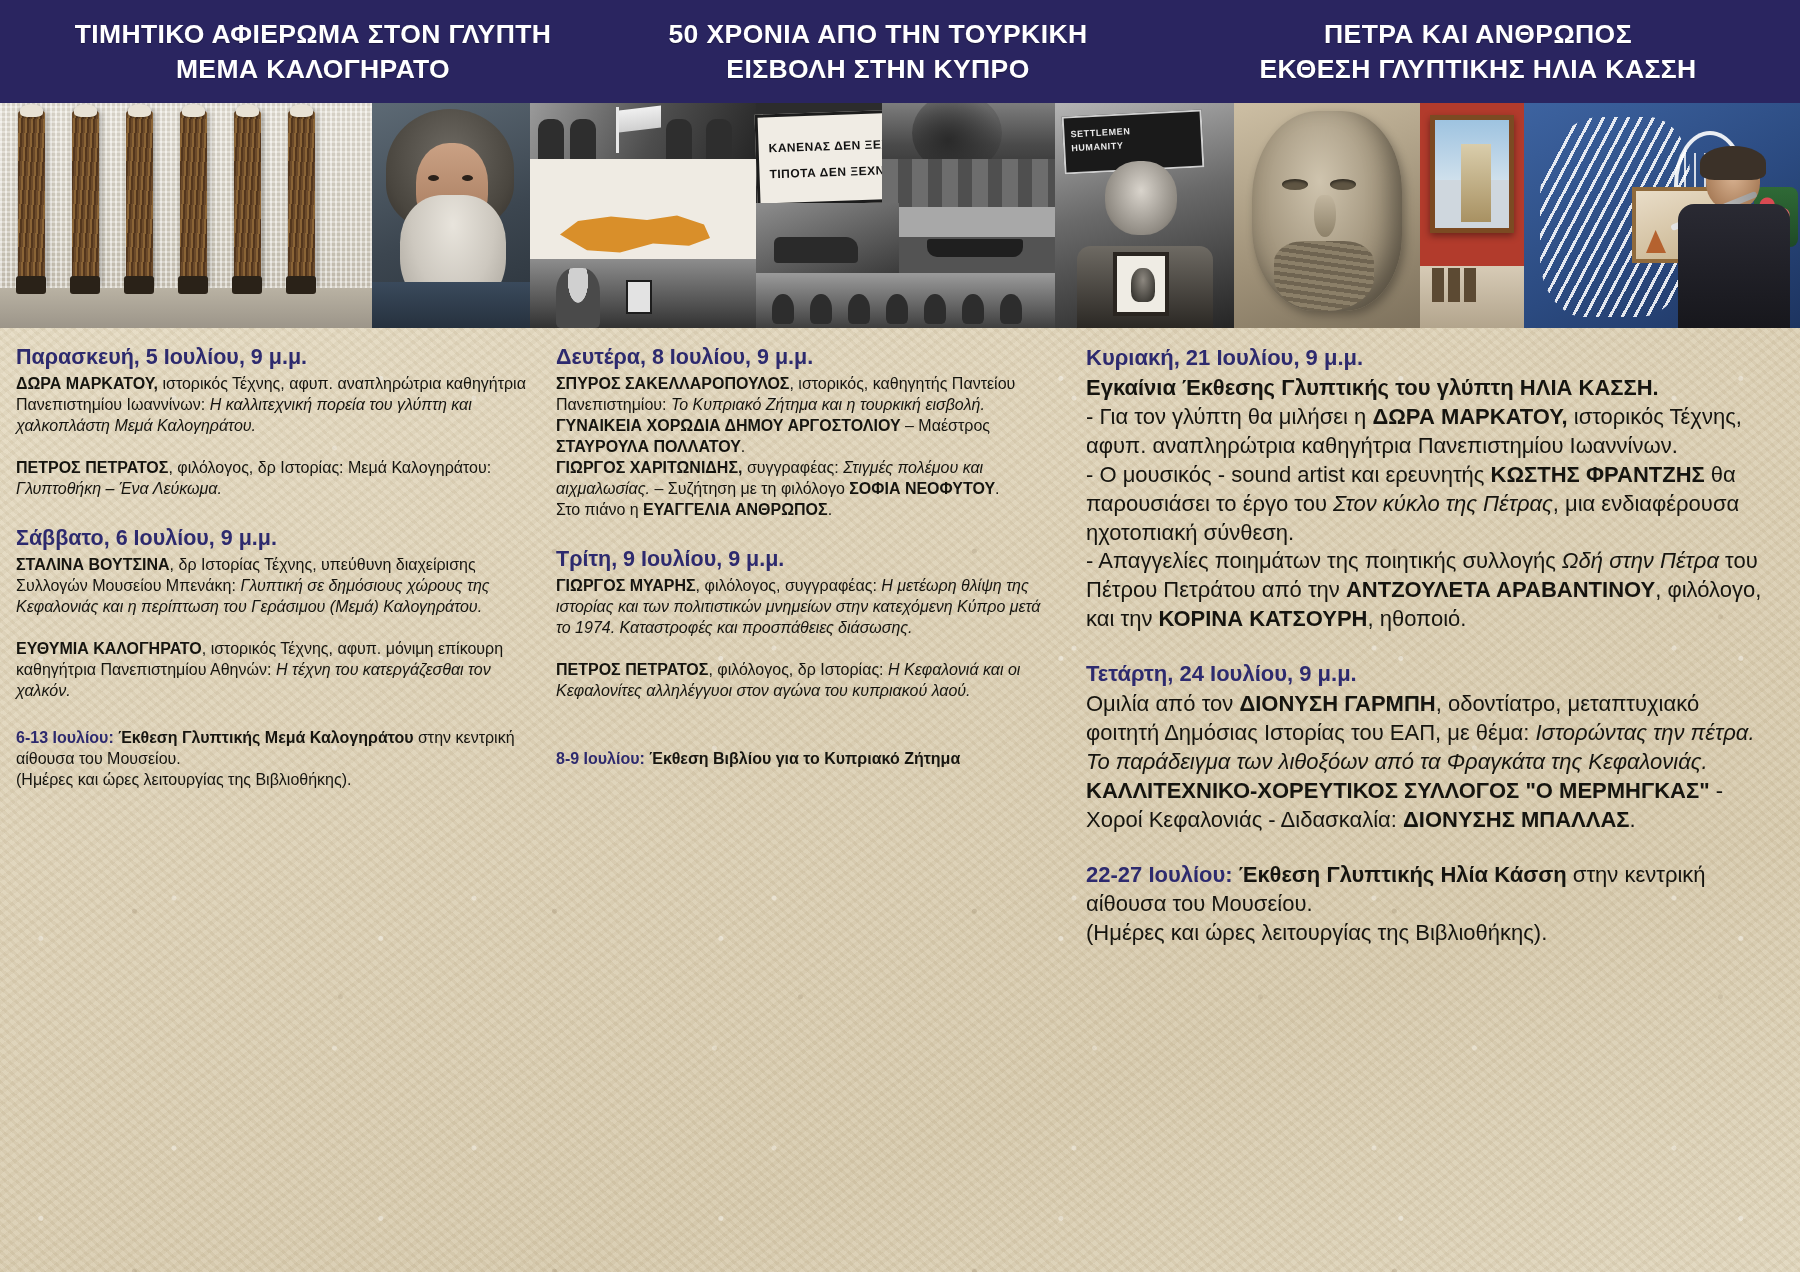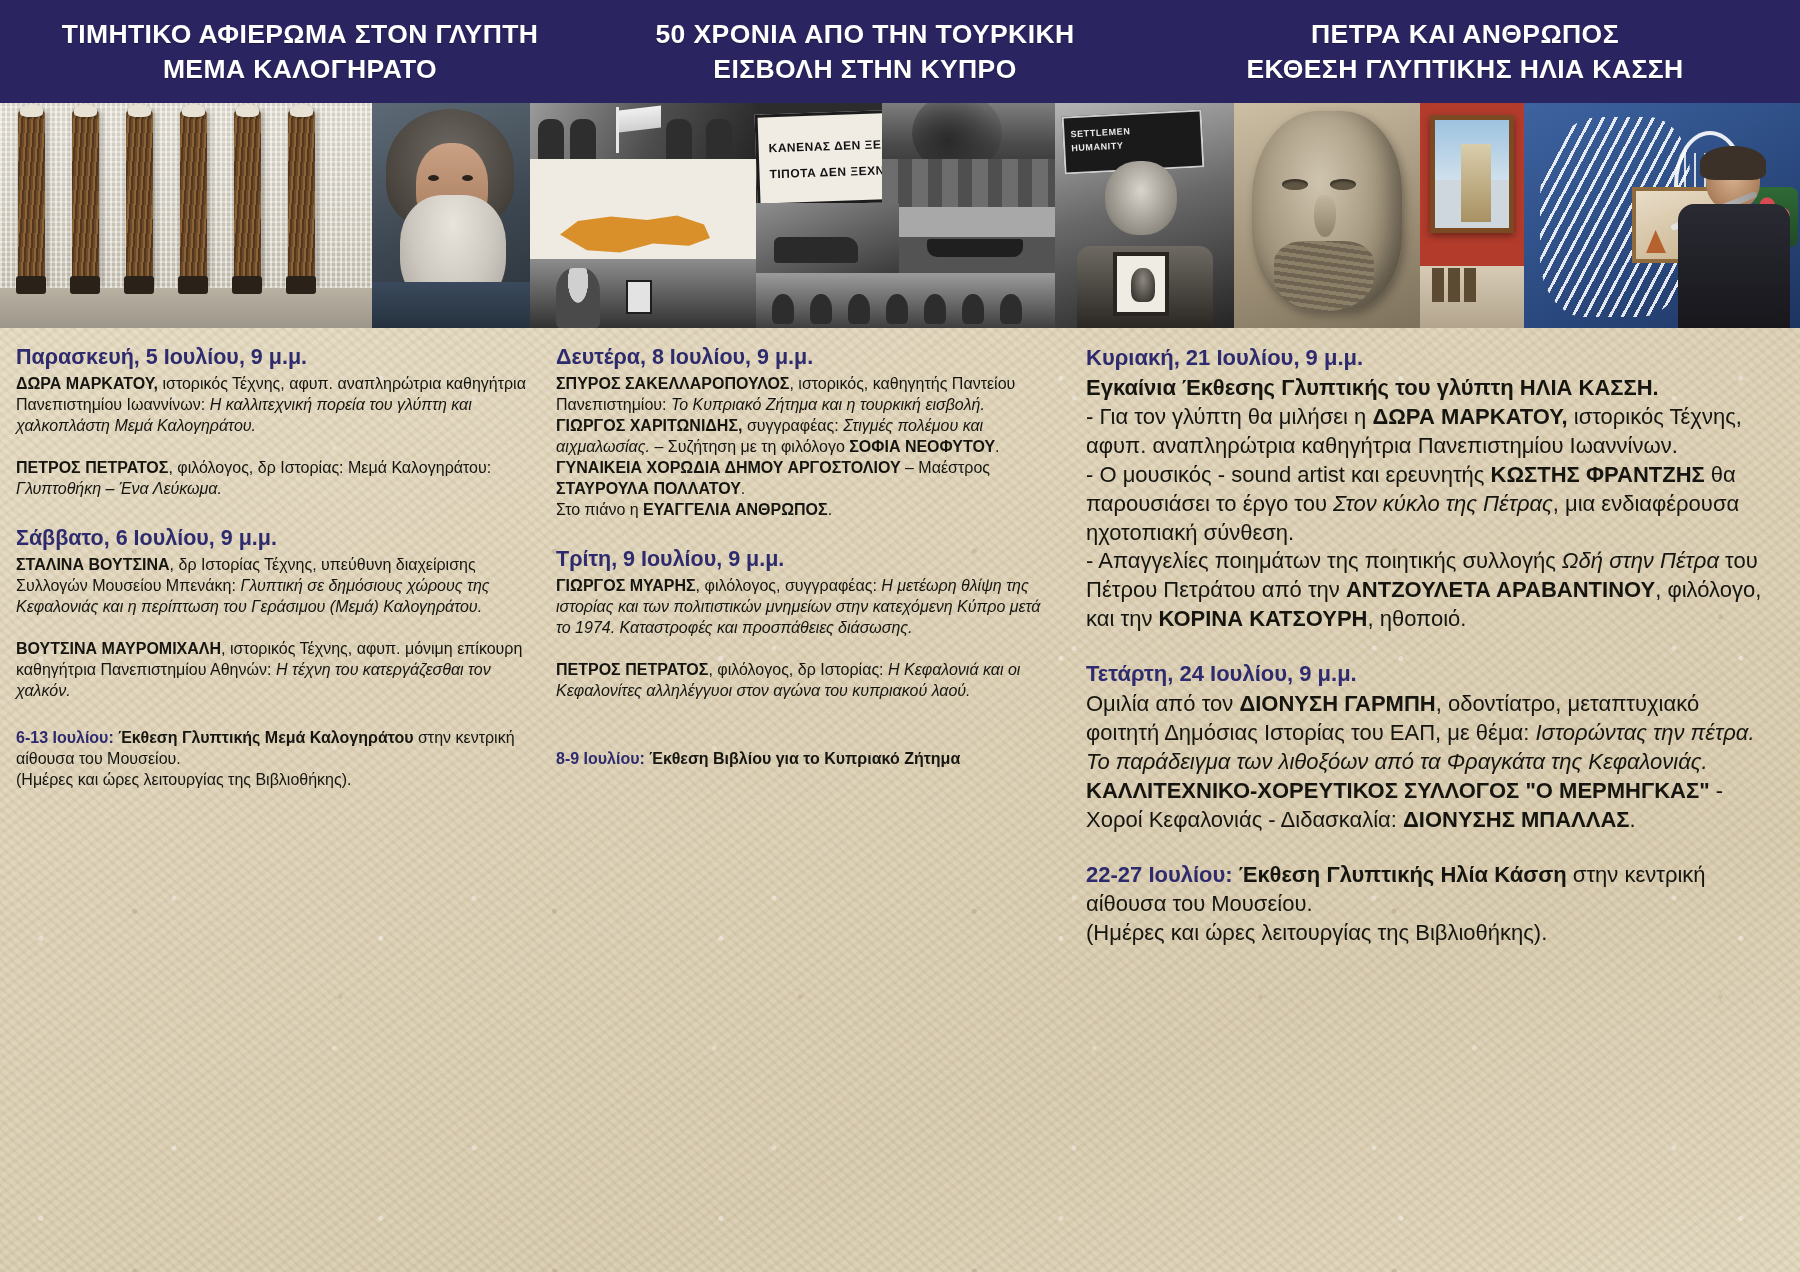--- a/index.html
+++ b/index.html
@@ -33,21 +33,21 @@
     text-align: center;
     color: #ffffff;
     font-weight: bold;
     font-size: 26.5px;
     line-height: 1.32;
     letter-spacing: 0.4px;
     padding: 0 6px;
     text-shadow: 0 1px 1px rgba(0,0,0,0.35);
   }
   .header-cell .ln { display: block; white-space: nowrap; }
-  #header-cell-1 { flex: 0 0 600px; }
+  #header-cell-1 { flex: 0 0 600px; margin-left: 13px; }
   #header-cell-2 { flex: 0 0 530px; }
   #header-cell-3 { flex: 0 0 670px; }
 
   
   #image-strip {
     position: absolute;
     left: 0; top: 103px;
     width: 1800px;
     height: 225px;
     display: flex;
@@ -555,33 +555,33 @@
           <div class="block">
             <div class="date-line">Παρασκευή, 5 Ιουλίου, 9 μ.μ.</div>
             <p class="para"><span class="b">ΔΩΡΑ ΜΑΡΚΑΤΟΥ,</span><span> ιστορικός Τέχνης, αφυπ. αναπληρώτρια καθηγήτρια Πανεπιστημίου Ιωαννίνων: </span><span class="i">Η καλλιτεχνική πορεία του γλύπτη και χαλκοπλάστη Μεμά Καλογηράτου.</span></p>
             <p class="para">&nbsp;</p>
             <p class="para"><span class="b">ΠΕΤΡΟΣ ΠΕΤΡΑΤΟΣ</span><span>, φιλόλογος, δρ Ιστορίας: Μεμά Καλογηράτου: </span><span class="i">Γλυπτοθήκη – Ένα Λεύκωμα.</span></p>
           </div>
           <div class="block">
             <div class="date-line">Σάββατο, 6 Ιουλίου, 9 μ.μ.</div>
             <p class="para"><span class="b">ΣΤΑΛΙΝΑ ΒΟΥΤΣΙΝΑ</span><span>, δρ Ιστορίας Τέχνης, υπεύθυνη διαχείρισης Συλλογών Μουσείου Μπενάκη: </span><span class="i">Γλυπτική σε δημόσιους χώρους της Κεφαλονιάς και η περίπτωση του Γεράσιμου (Μεμά) Καλογηράτου.</span></p>
             <p class="para">&nbsp;</p>
-            <p class="para"><span class="b">ΒΟΥΤΣΙΝΑ ΜΑΥΡΟΜΙΧΑΛΗ</span><span>, ιστορικός Τέχνης, αφυπ. μόνιμη επίκουρη καθηγήτρια Πανεπιστημίου Αθηνών: </span><span class="i">Η τέχνη του κατεργάζεσθαι τον χαλκόν.</span></p>
+            <p class="para"><span class="b">ΕΥΘΥΜΙΑ ΚΑΛΟΓΗΡΑΤΟ</span><span>, ιστορικός Τέχνης, αφυπ. μόνιμη επίκουρη καθηγήτρια Πανεπιστημίου Αθηνών: </span><span class="i">Η τέχνη του κατεργάζεσθαι τον χαλκόν.</span></p>
           </div>
           <div class="block">
             <p class="para"><span class="b" style="color: rgb(45, 42, 110);">6-13 Ιουλίου:</span><span class="b"> Έκθεση Γλυπτικής Μεμά Καλογηράτου</span><span> στην κεντρική αίθουσα του Μουσείου.</span></p>
             <p class="para"><span>(Ημέρες και ώρες λειτουργίας της Βιβλιοθήκης).</span></p>
           </div>
         </div>
       <div class="column" id="column-2">
           <div class="block">
             <div class="date-line">Δευτέρα, 8 Ιουλίου, 9 μ.μ.</div>
             <p class="para"><span class="b">ΣΠΥΡΟΣ ΣΑΚΕΛΛΑΡΟΠΟΥΛΟΣ</span><span>, ιστορικός, καθηγητής Παντείου Πανεπιστημίου: </span><span class="i">Το Κυπριακό Ζήτημα και η τουρκική εισβολή.</span></p>
+            <p class="para"><span class="b">ΓΥΝΑΙΚΕΙΑ ΧΟΡΩΔΙΑ ΔΗΜΟΥ ΑΡΓΟΣΤΟΛΙΟΥ</span><span> – Μαέστρος </span><span class="b">ΣΤΑΥΡΟΥΛΑ ΠΟΛΛΑΤΟΥ</span><span>.</span></p>
             <p class="para"><span class="b">ΓΙΩΡΓΟΣ ΧΑΡΙΤΩΝΙΔΗΣ,</span><span> συγγραφέας: </span><span class="i">Στιγμές πολέμου και αιχμαλωσίας.</span><span> – Συζήτηση με τη φιλόλογο </span><span class="b">ΣΟΦΙΑ ΝΕΟΦΥΤΟΥ</span><span>.</span></p>
-            <p class="para"><span class="b">ΓΥΝΑΙΚΕΙΑ ΧΟΡΩΔΙΑ ΔΗΜΟΥ ΑΡΓΟΣΤΟΛΙΟΥ</span><span> – Μαέστρος </span><span class="b">ΣΤΑΥΡΟΥΛΑ ΠΟΛΛΑΤΟΥ</span><span>.</span></p>
             <p class="para"><span>Στο πιάνο η </span><span class="b">ΕΥΑΓΓΕΛΙΑ ΑΝΘΡΩΠΟΣ</span><span>.</span></p>
           </div>
           <div class="block">
             <div class="date-line">Τρίτη, 9 Ιουλίου, 9 μ.μ.</div>
             <p class="para"><span class="b">ΓΙΩΡΓΟΣ ΜΥΑΡΗΣ</span><span>, φιλόλογος, συγγραφέας: </span><span class="i">Η μετέωρη θλίψη της ιστορίας και των πολιτιστικών μνημείων στην κατεχόμενη Κύπρο μετά το 1974. Καταστροφές και προσπάθειες διάσωσης.</span></p>
             <p class="para">&nbsp;</p>
             <p class="para"><span class="b">ΠΕΤΡΟΣ ΠΕΤΡΑΤΟΣ</span><span>, φιλόλογος, δρ Ιστορίας: </span><span class="i">Η Κεφαλονιά και οι Κεφαλονίτες αλληλέγγυοι στον αγώνα του κυπριακού λαού.</span></p>
             <p class="para">&nbsp;</p>
           </div>
           <div class="block">

